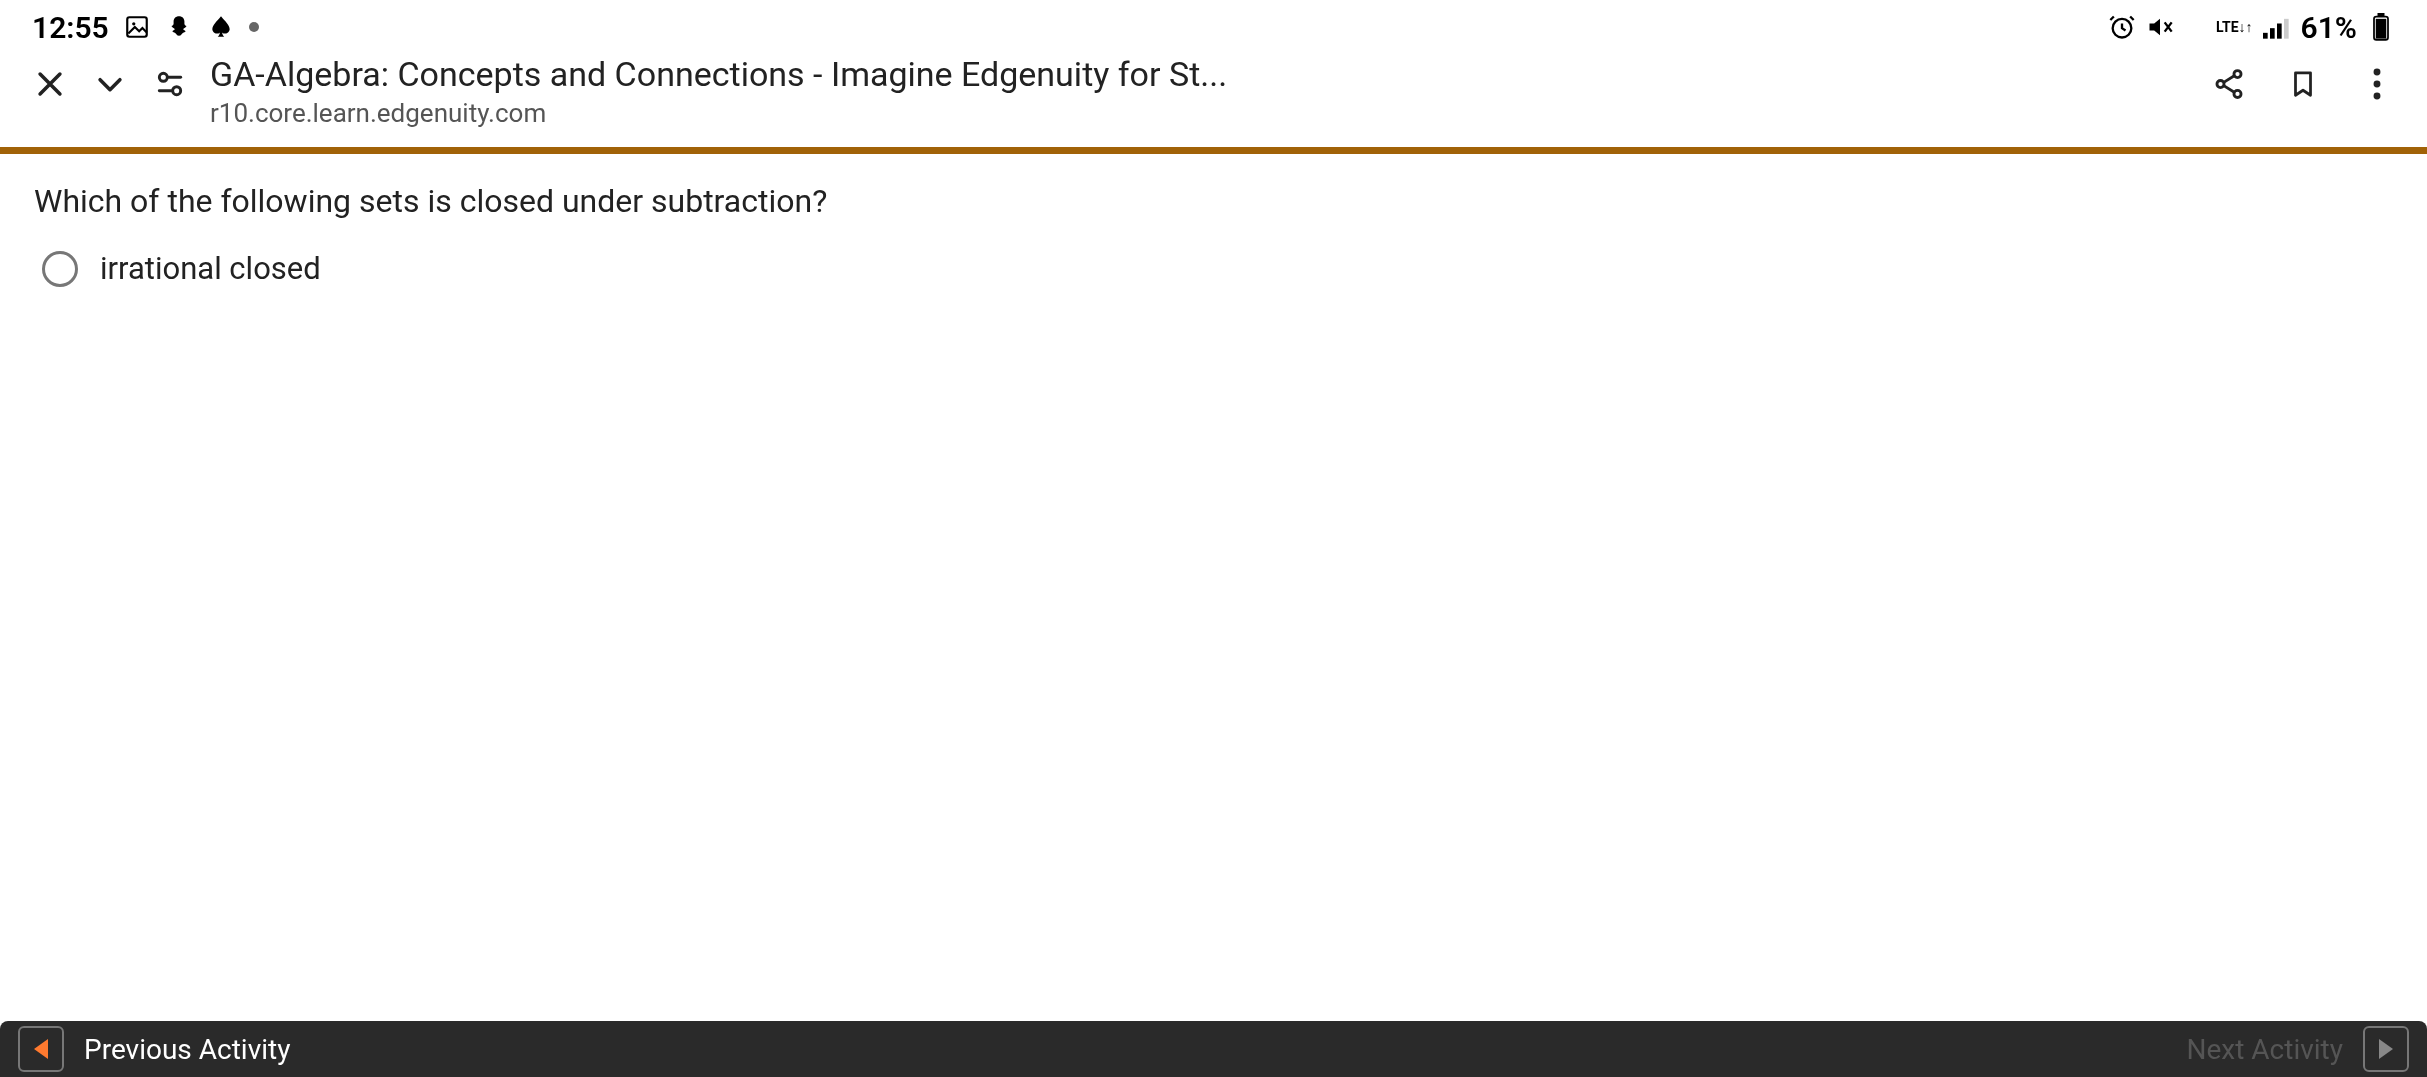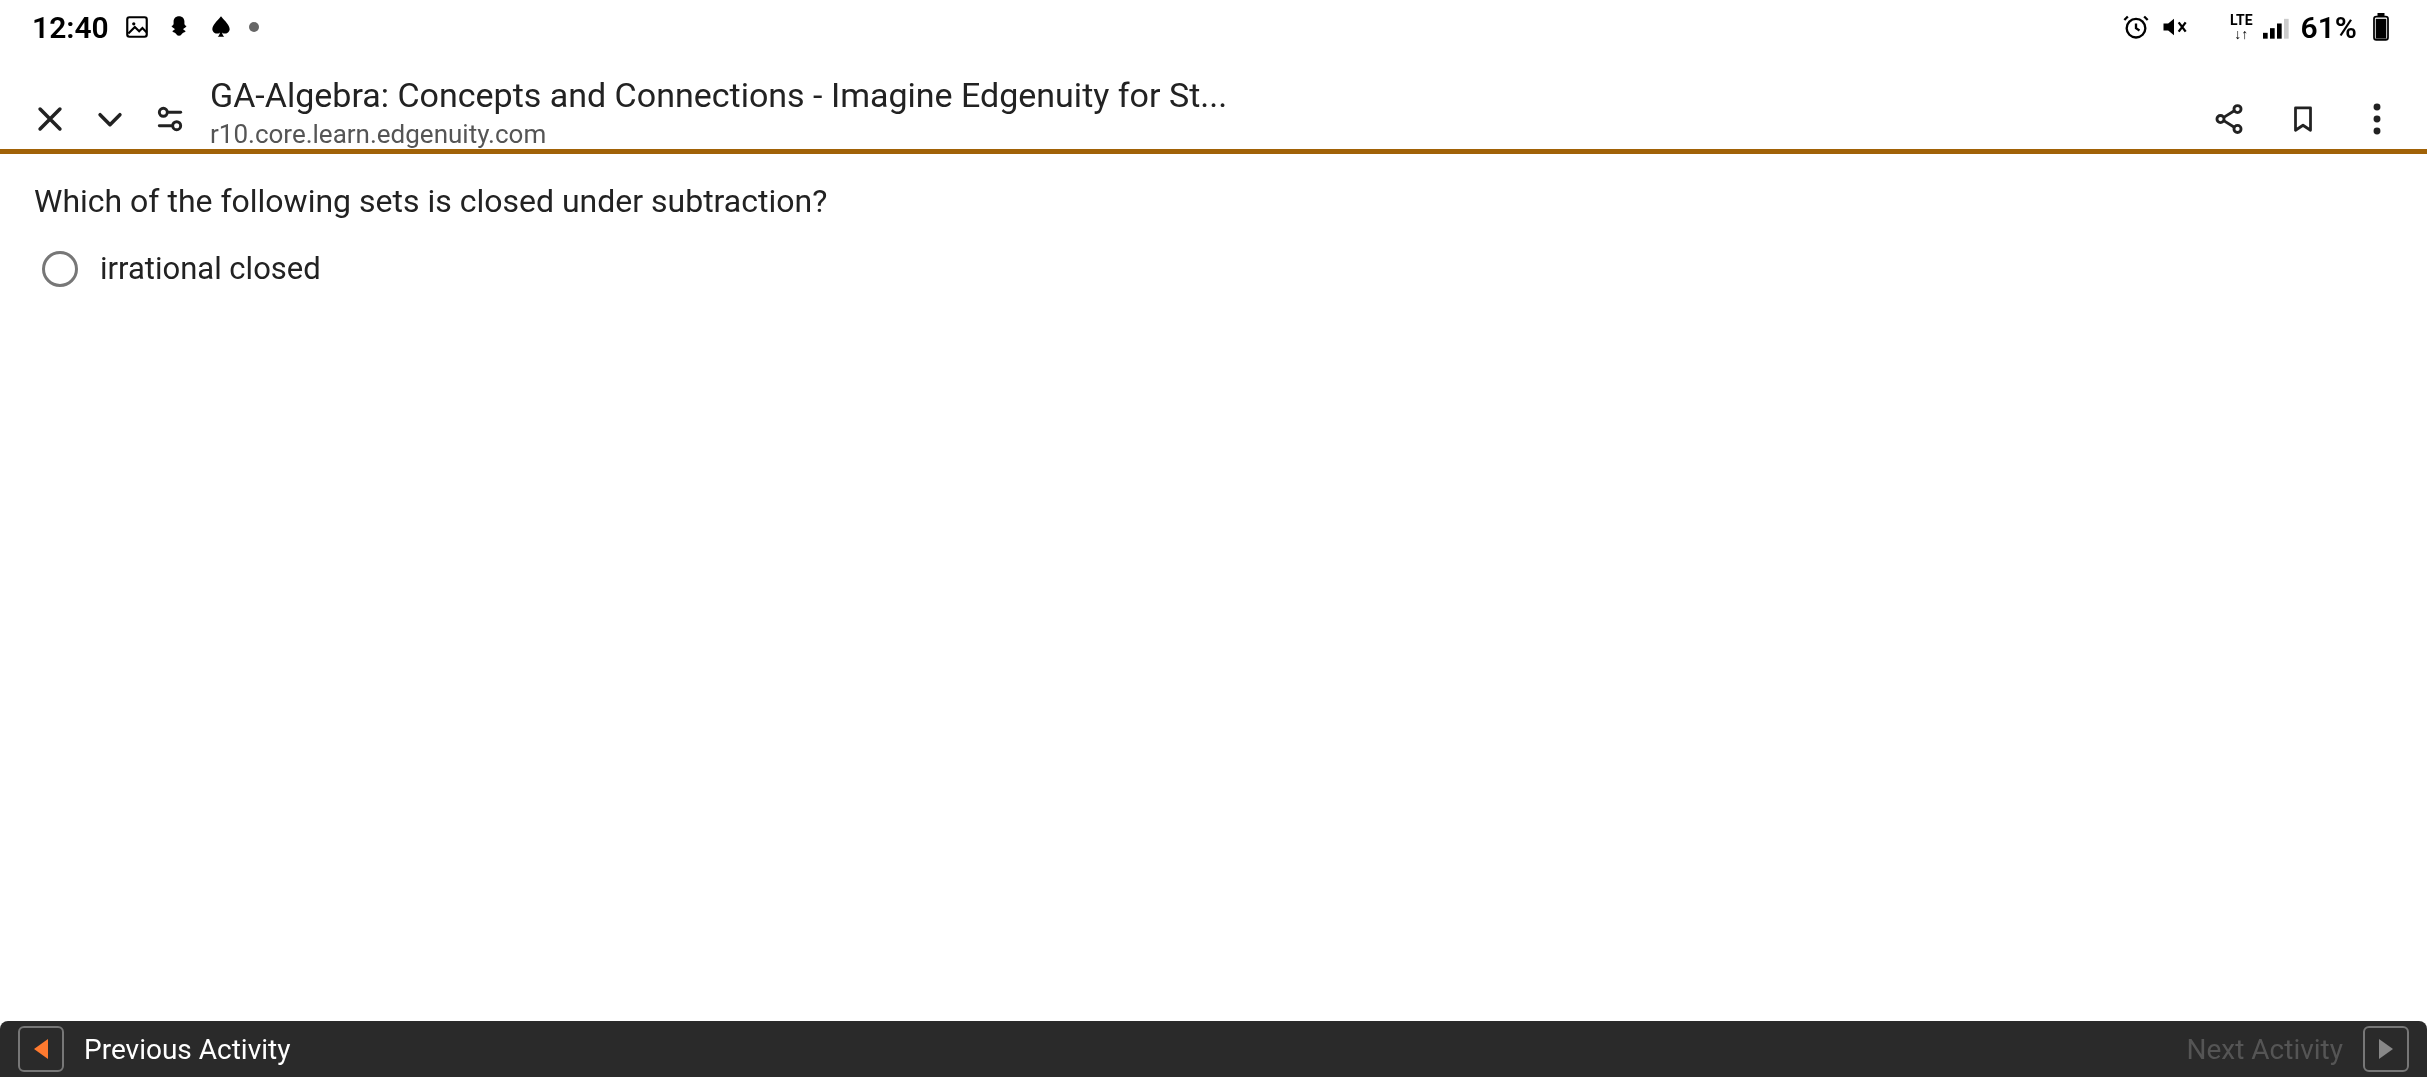--- a/index.html
+++ b/index.html
@@ -26,23 +26,23 @@
 }
 .status-left { display: flex; align-items: center; gap: 14px; }
 .status-right { display: flex; align-items: center; gap: 10px; }
 .status-icon { width: 28px; height: 28px; display: flex; align-items: center; justify-content: center; }
 .status-dot { width: 10px; height: 10px; background: #666; border-radius: 50%; }
 
 
 .browser-bar {
   height: 100px;
   display: flex;
-  align-items: flex-end;
+  align-items: flex-start;
   padding: 0 20px;
-  border-bottom: 5px solid #a16207;
+  border-bottom: 7px solid #a16207;
 }
 .browser-btn {
   width: 60px;
   height: 60px;
   display: flex;
   align-items: center;
   justify-content: center;
   cursor: pointer;
 }
 .title-block {
@@ -122,28 +122,28 @@
   border-top: 10px solid transparent;
   border-bottom: 10px solid transparent;
   border-right: 14px solid #ff7a2f;
 }
 .tri-right {
   width: 0; height: 0;
   border-top: 10px solid transparent;
   border-bottom: 10px solid transparent;
   border-left: 14px solid #888;
 }
-.lte-stack { display:flex; flex-direction:column; align-items:center; line-height:1; font-size:14px; font-weight:700;margin-left:32px;}
+.lte-stack { display:flex; align-items:center; line-height:1; font-size:14px; font-weight:700;margin-left:32px;}
 </style>
 </head>
 <body>
 
 <div class="status-bar">
   <div class="status-left">
-    <span>12:40</span>
+    <span>12:55</span>
     <span class="status-icon">
       <svg width="26" height="26" viewBox="0 0 24 24">
           <rect x="3" y="3" width="18" height="18" rx="2" fill="none" stroke="#000" stroke-width="2"></rect>
           <circle cx="9" cy="9" r="1.5" fill="#000"></circle>
           <path d="M4 18 L10 12 L14 16 L17 13 L21 17" fill="none" stroke="#000" stroke-width="2"></path>
         </svg>
     </span>
     <span class="status-icon">
       <svg width="26" height="28" viewBox="0 0 24 24">
           <path d="M12 2c3 0 5 2 5 5v2c0 1 1 2 2 2-1 2-3 2-3 3 0 1 2 1 2 2s-2 1-3 2c-1 1-1 2-3 2s-2-1-3-2c-1-1-3-1-3-2s2-1 2-2c0-1-2-1-3-3 1 0 2-1 2-2V7c0-3 2-5 5-5z" fill="#000"></path>

